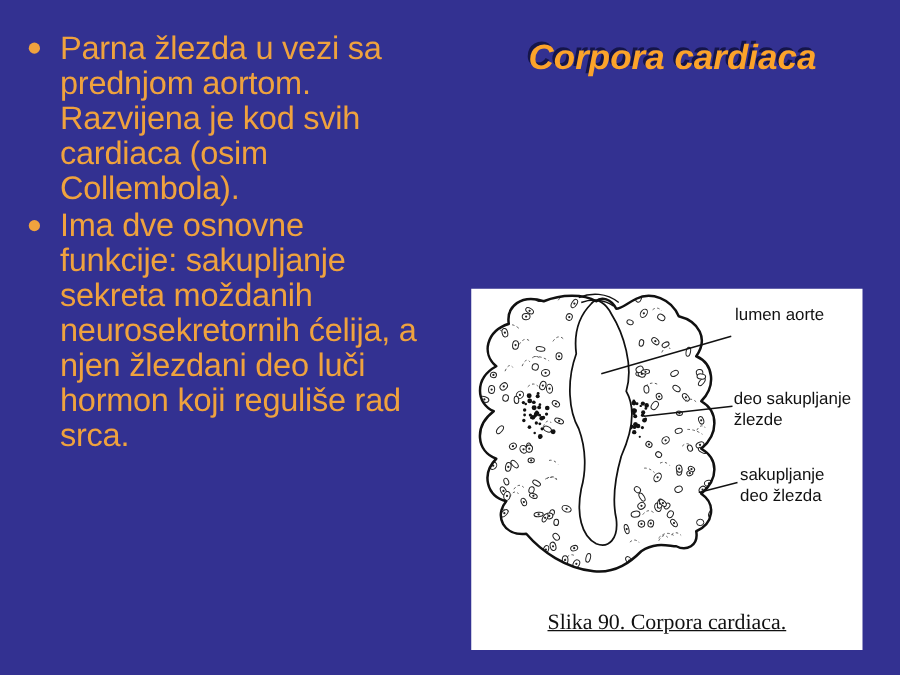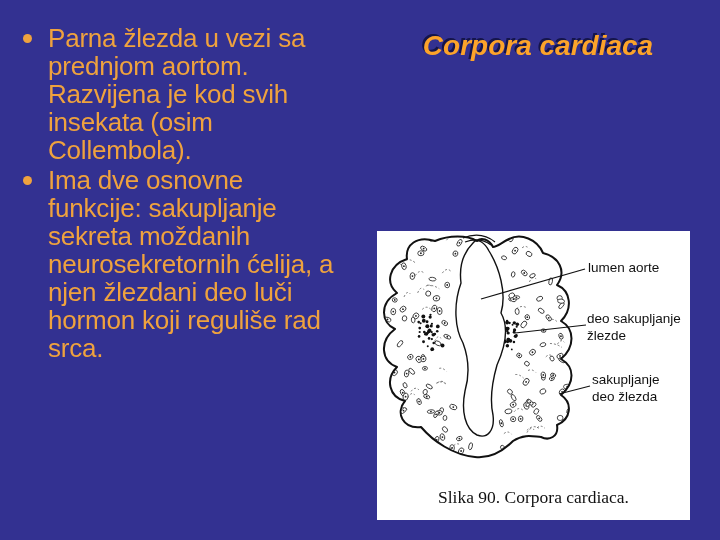--- a/index.html
+++ b/index.html
@@ -48,29 +48,30 @@
     position:absolute;
     color:#111;font-size:13.5px;line-height:17px;
     font-family:"Liberation Sans",sans-serif;
     white-space:nowrap;
   }
   .fig-caption{
     position:absolute;left:0;top:256px;width:100%;
     text-align:center;color:#111;
     font-family:"Liberation Serif",serif;
     font-size:17.5px;
+    text-decoration:underline;
   }
 </style>
 </head>
 <body>
 
 <div class="slide">
 
   <ul class="bullets">
-      <li><span class="dot"></span><span>Parna žlezda u vezi sa prednjom aortom. Razvijena je kod svih insekata (osim Collembola).</span></li>
+      <li><span class="dot"></span><span>Parna žlezda u vezi sa prednjom aortom. Razvijena je kod svih cardiaca (osim Collembola).</span></li>
       <li><span class="dot"></span><span>Ima dve osnovne funkcije: sakupljanje sekreta moždanih neurosekretornih ćelija, a njen žlezdani deo luči hormon koji reguliše rad srca.</span></li>
     </ul>
 
   <div class="title">Corpora cardiaca</div>
 
   <div class="figure">
     <svg id="diagram" width="313" height="289" viewBox="0 0 313 289" xmlns="http://www.w3.org/2000/svg">
       <defs>
         <clipPath id="organClip">
           <path d="M 58,10 C 40,4 28,14 30,28 C 12,34 8,52 20,62 C 2,72 4,92 18,98
@@ -416,21 +417,21 @@
 
       <path d="M 86,7 C 96,3 108,3 118,11 M 88,11 C 96,8 106,8 114,14" fill="none" stroke="#111" stroke-width="1.2"></path>
 
       <g stroke="#111" stroke-width="1.2">
         <line x1="104" y1="68" x2="208" y2="38"></line>
         <line x1="138" y1="102" x2="209" y2="94"></line>
         <line x1="182" y1="163" x2="213" y2="155"></line>
       </g>
     </svg>
 
-    <div class="fig-label" style="left:211px;top:28px">
+    <div class="fig-label" style="left:211px;top:12px">
       <div>lumen aorte</div>
     </div>
     <div class="fig-label" style="left:210px;top:79px">
       <div>deo sakupljanje</div>
       <div>žlezde</div>
     </div>
     <div class="fig-label" style="left:215px;top:140px">
       <div>sakupljanje</div>
       <div>deo žlezda</div>
     </div>

